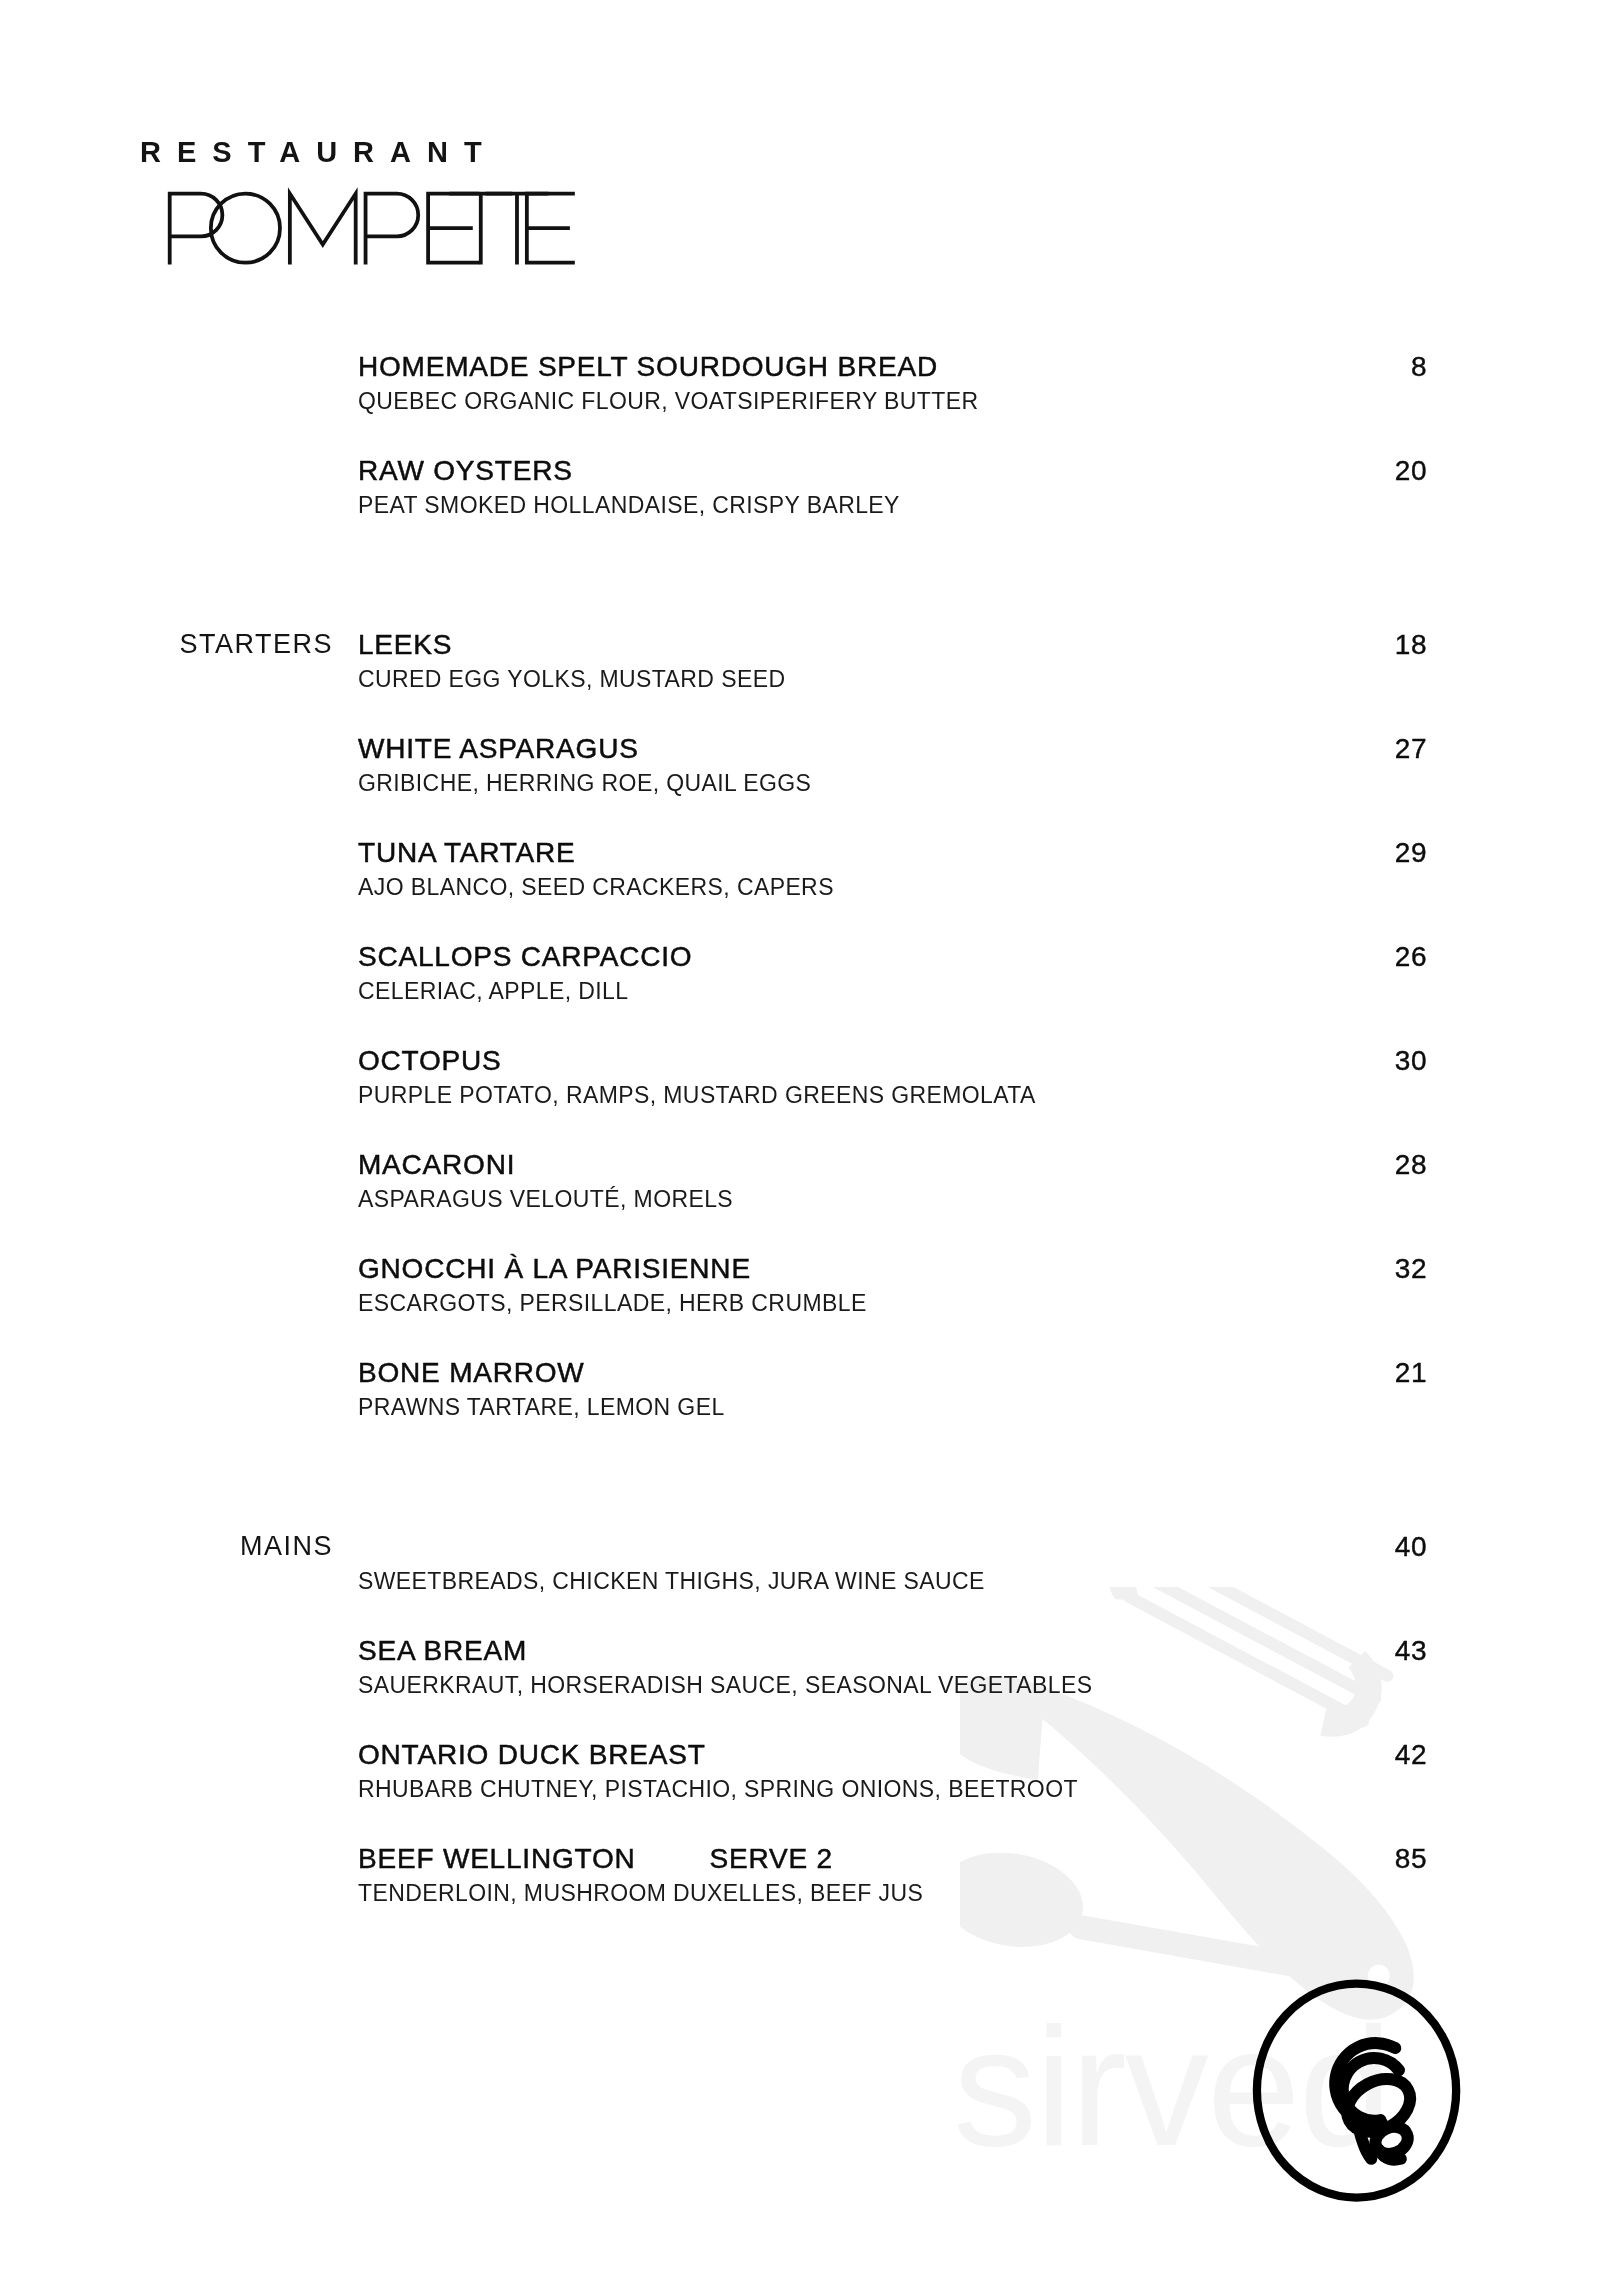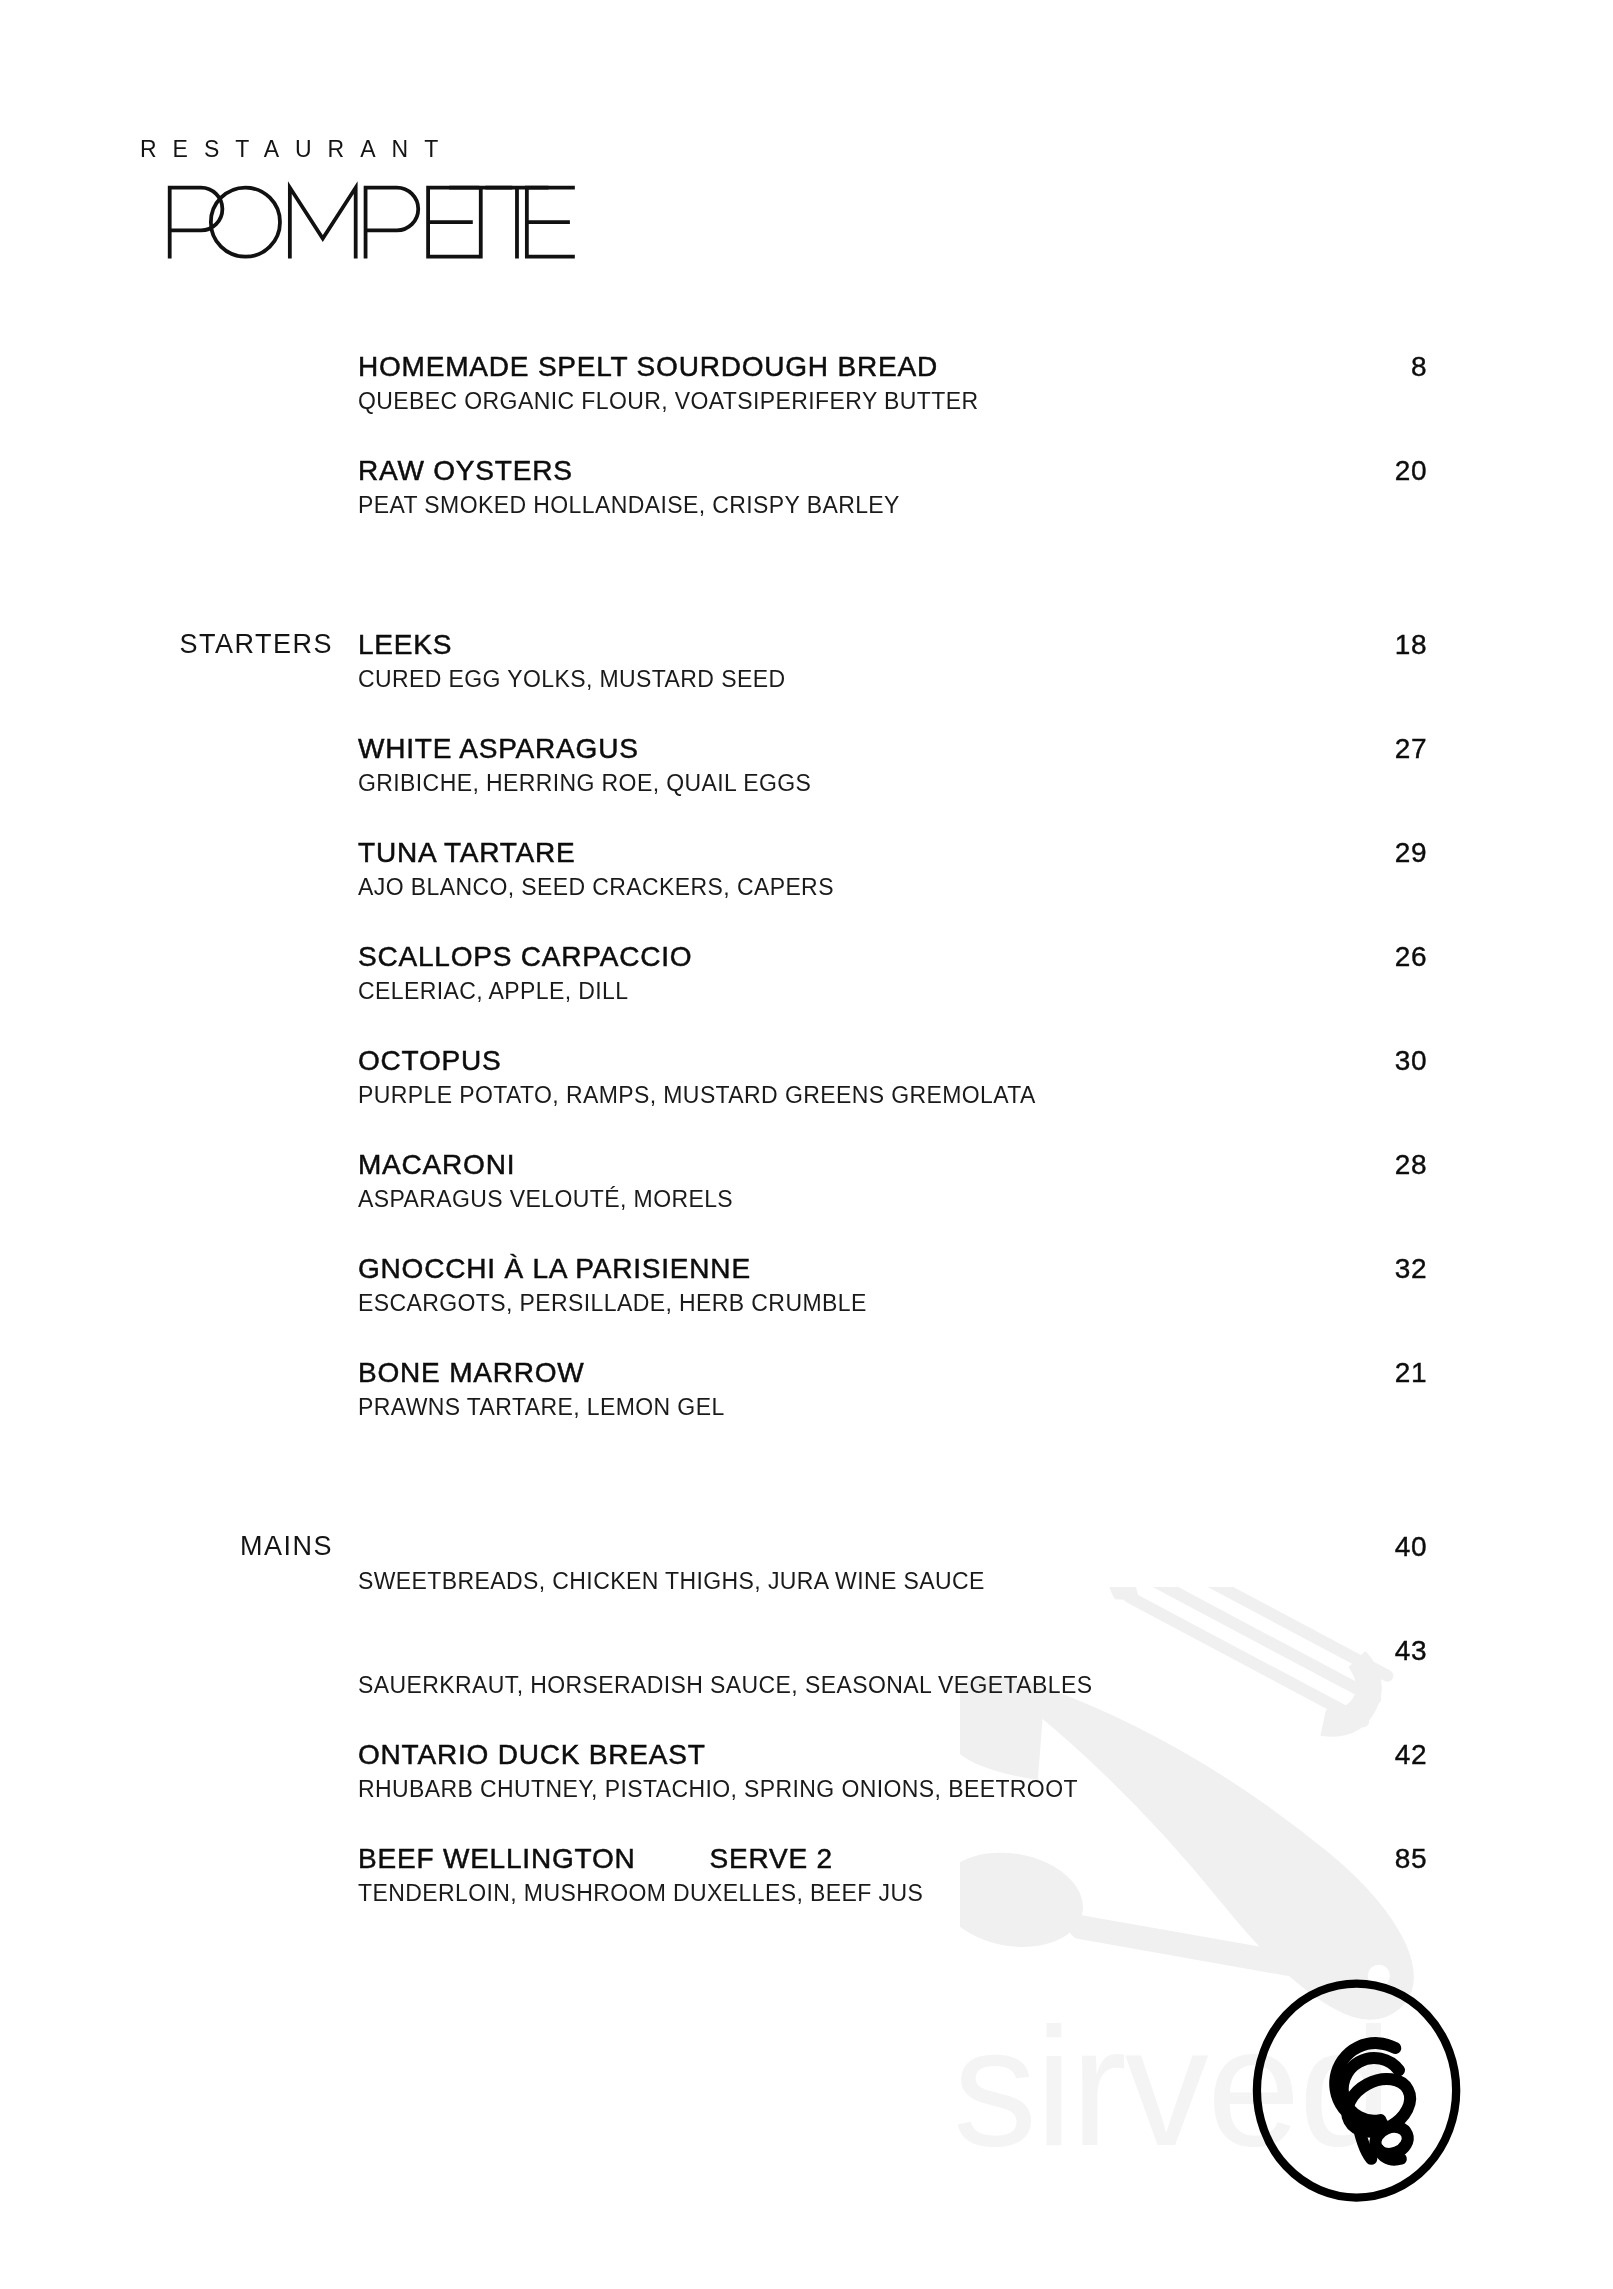--- a/index.html
+++ b/index.html
@@ -57,23 +57,23 @@
   }
 
   
   .masthead {
     position: absolute;
     left: 140px;
     top: 138px;
   }
 
   .brand-kicker {
-    font-size: 23px;
+    font-size: 29px;
     letter-spacing: 16px;
-    font-weight: 400;
+    font-weight: 700;
     color: #141414;
     line-height: 1;
     white-space: nowrap;
   }
 
   .brand-wordmark {
     margin-top: 20px;
     height: 79px;
   }
 
@@ -326,20 +326,23 @@
         </div>
       </section>
       <section class="section">
         <div class="section-label">MAINS</div>
         <div class="items">
           <article class="item">
             <div class="item-desc">SWEETBREADS, CHICKEN THIGHS, JURA WINE SAUCE</div>
             <div class="item-price">40</div>
           </article>
           <article class="item">
+            <div class="item-head">
+              <span class="item-name">SEA BREAM</span>
+            </div>
             <div class="item-desc">SAUERKRAUT, HORSERADISH SAUCE, SEASONAL VEGETABLES</div>
             <div class="item-price">43</div>
           </article>
           <article class="item">
             <div class="item-head">
               <span class="item-name">ONTARIO DUCK BREAST</span>
             </div>
             <div class="item-desc">RHUBARB CHUTNEY, PISTACHIO, SPRING ONIONS, BEETROOT</div>
             <div class="item-price">42</div>
           </article>

